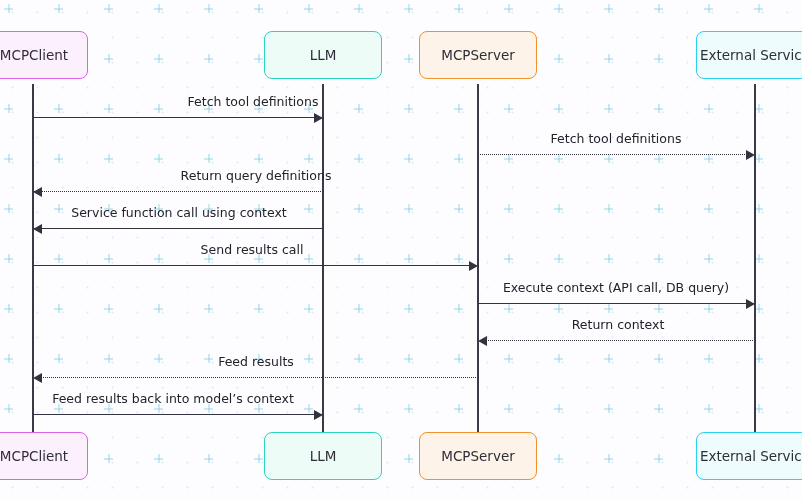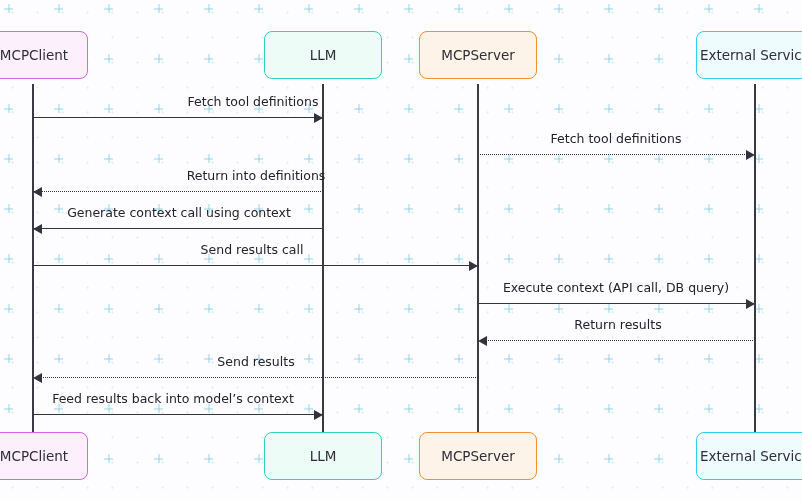--- a/index.html
+++ b/index.html
@@ -257,36 +257,36 @@
     </div>
   <div id="messages">
       <div class="msg-line" style="left: 33px; width: 290px; top: 117px;"></div>
       <div class="arrow-head right" style="top: 113px; left: 314px;"></div>
       <div class="msg-label" style="top: 96px; left: 253px; transform: translateX(-50%);">Fetch tool definitions</div>
       <div class="msg-line dotted" style="left: 478px; width: 277px; top: 154px;"></div>
       <div class="arrow-head right" style="top: 150px; left: 746px;"></div>
       <div class="msg-label" style="top: 133px; left: 616px; transform: translateX(-50%);">Fetch tool definitions</div>
       <div class="msg-line dotted" style="left: 33px; width: 290px; top: 191px;"></div>
       <div class="arrow-head left" style="top: 187px; left: 33px;"></div>
-      <div class="msg-label" style="top: 170px; left: 256px; transform: translateX(-50%);">Return into definitions</div>
+      <div class="msg-label" style="top: 170px; left: 256px; transform: translateX(-50%);">Return query definitions</div>
       <div class="msg-line" style="left: 33px; width: 290px; top: 228px;"></div>
       <div class="arrow-head left" style="top: 224px; left: 33px;"></div>
-      <div class="msg-label" style="top: 207px; left: 179px; transform: translateX(-50%);">Generate context call using context</div>
+      <div class="msg-label" style="top: 207px; left: 179px; transform: translateX(-50%);">Service function call using context</div>
       <div class="msg-line" style="left: 33px; width: 445px; top: 265px;"></div>
       <div class="arrow-head right" style="top: 261px; left: 469px;"></div>
       <div class="msg-label" style="top: 244px; left: 252px; transform: translateX(-50%);">Send results call</div>
       <div class="msg-line" style="left: 478px; width: 277px; top: 303px;"></div>
       <div class="arrow-head right" style="top: 299px; left: 746px;"></div>
       <div class="msg-label" style="top: 282px; left: 616px; transform: translateX(-50%);">Execute context (API call, DB query)</div>
       <div class="msg-line dotted" style="left: 478px; width: 277px; top: 340px;"></div>
       <div class="arrow-head left" style="top: 336px; left: 478px;"></div>
-      <div class="msg-label" style="top: 319px; left: 618px; transform: translateX(-50%);">Return results</div>
+      <div class="msg-label" style="top: 319px; left: 618px; transform: translateX(-50%);">Return context</div>
       <div class="msg-line dotted" style="left: 33px; width: 445px; top: 377px;"></div>
       <div class="arrow-head left" style="top: 373px; left: 33px;"></div>
-      <div class="msg-label" style="top: 356px; left: 256px; transform: translateX(-50%);">Send results</div>
+      <div class="msg-label" style="top: 356px; left: 256px; transform: translateX(-50%);">Feed results</div>
       <div class="msg-line" style="left: 33px; width: 290px; top: 414px;"></div>
       <div class="arrow-head right" style="top: 410px; left: 314px;"></div>
       <div class="msg-label" style="top: 393px; left: 173px; transform: translateX(-50%);">Feed results back into model’s context</div>
     </div>
   <div id="boxes-top">
       <div class="actor-box" style="left: -20px; top: 31px; width: 108px; background: rgb(253, 240, 253); border-color: rgb(217, 100, 232);">
         <span>MCPClient</span>
       </div>
       <div class="actor-box" style="left: 264px; top: 31px; width: 118px; background: rgb(238, 252, 248); border-color: rgb(43, 212, 192);">
         <span>LLM</span>

